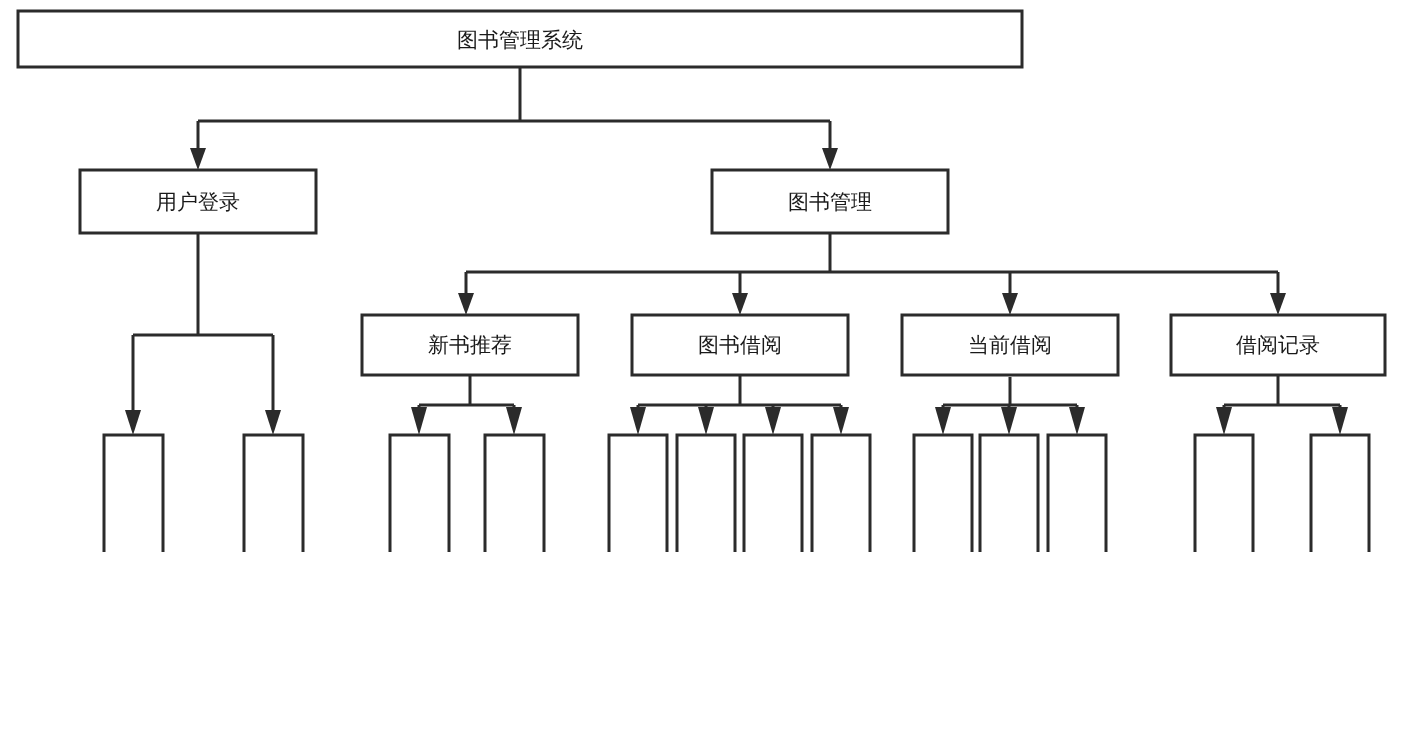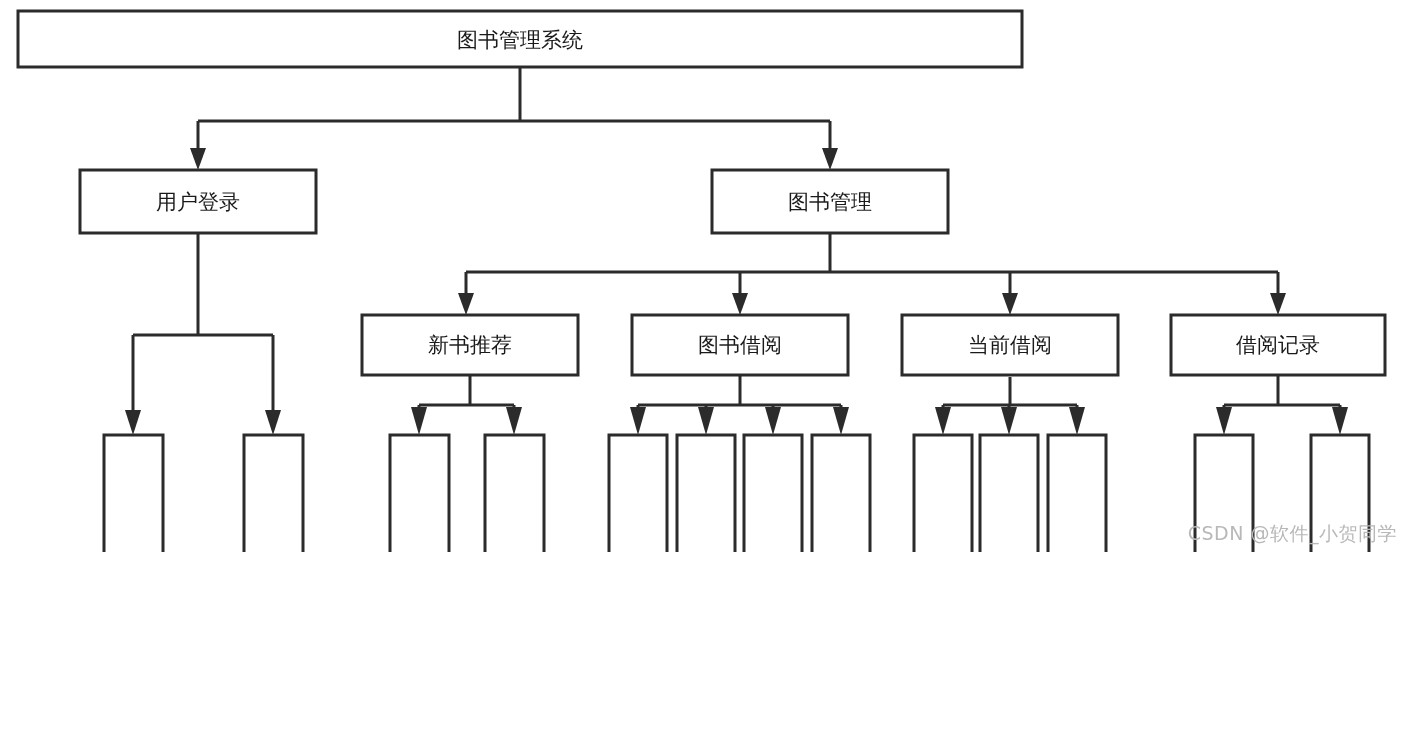--- a/index.html
+++ b/index.html
@@ -213,15 +213,14 @@
   <div class="node-label-v" style="left:609px; top:498px; width:58px; height:235px;">查询图书</div>
   <div class="node-label-v" style="left:677px; top:444px; width:58px; height:288px;">新增图书（管理员）</div>
   <div class="node-label-v" style="left:744px; top:444px; width:58px; height:288px;">编辑图书（管理员）</div>
   <div class="node-label-v" style="left:812px; top:498px; width:58px; height:235px;">借阅图书</div>
   <div class="node-label-v" style="left:914px; top:498px; width:58px; height:235px;">查询图书</div>
   <div class="node-label-v" style="left:980px; top:498px; width:58px; height:235px;">归还图书</div>
   <div class="node-label-v" style="left:1048px; top:444px; width:58px; height:288px;">确认归还（管理员）</div>
   <div class="node-label-v" style="left:1195px; top:455px; width:58px; height:275px;">新增借阅记录</div>
   <div class="node-label-v" style="left:1311px; top:455px; width:58px; height:275px;">查询借阅记录</div>
 
-  <div class="watermark">CSDN @软件_小贺同学</div>
 
 </div>
 
 </body></html>

